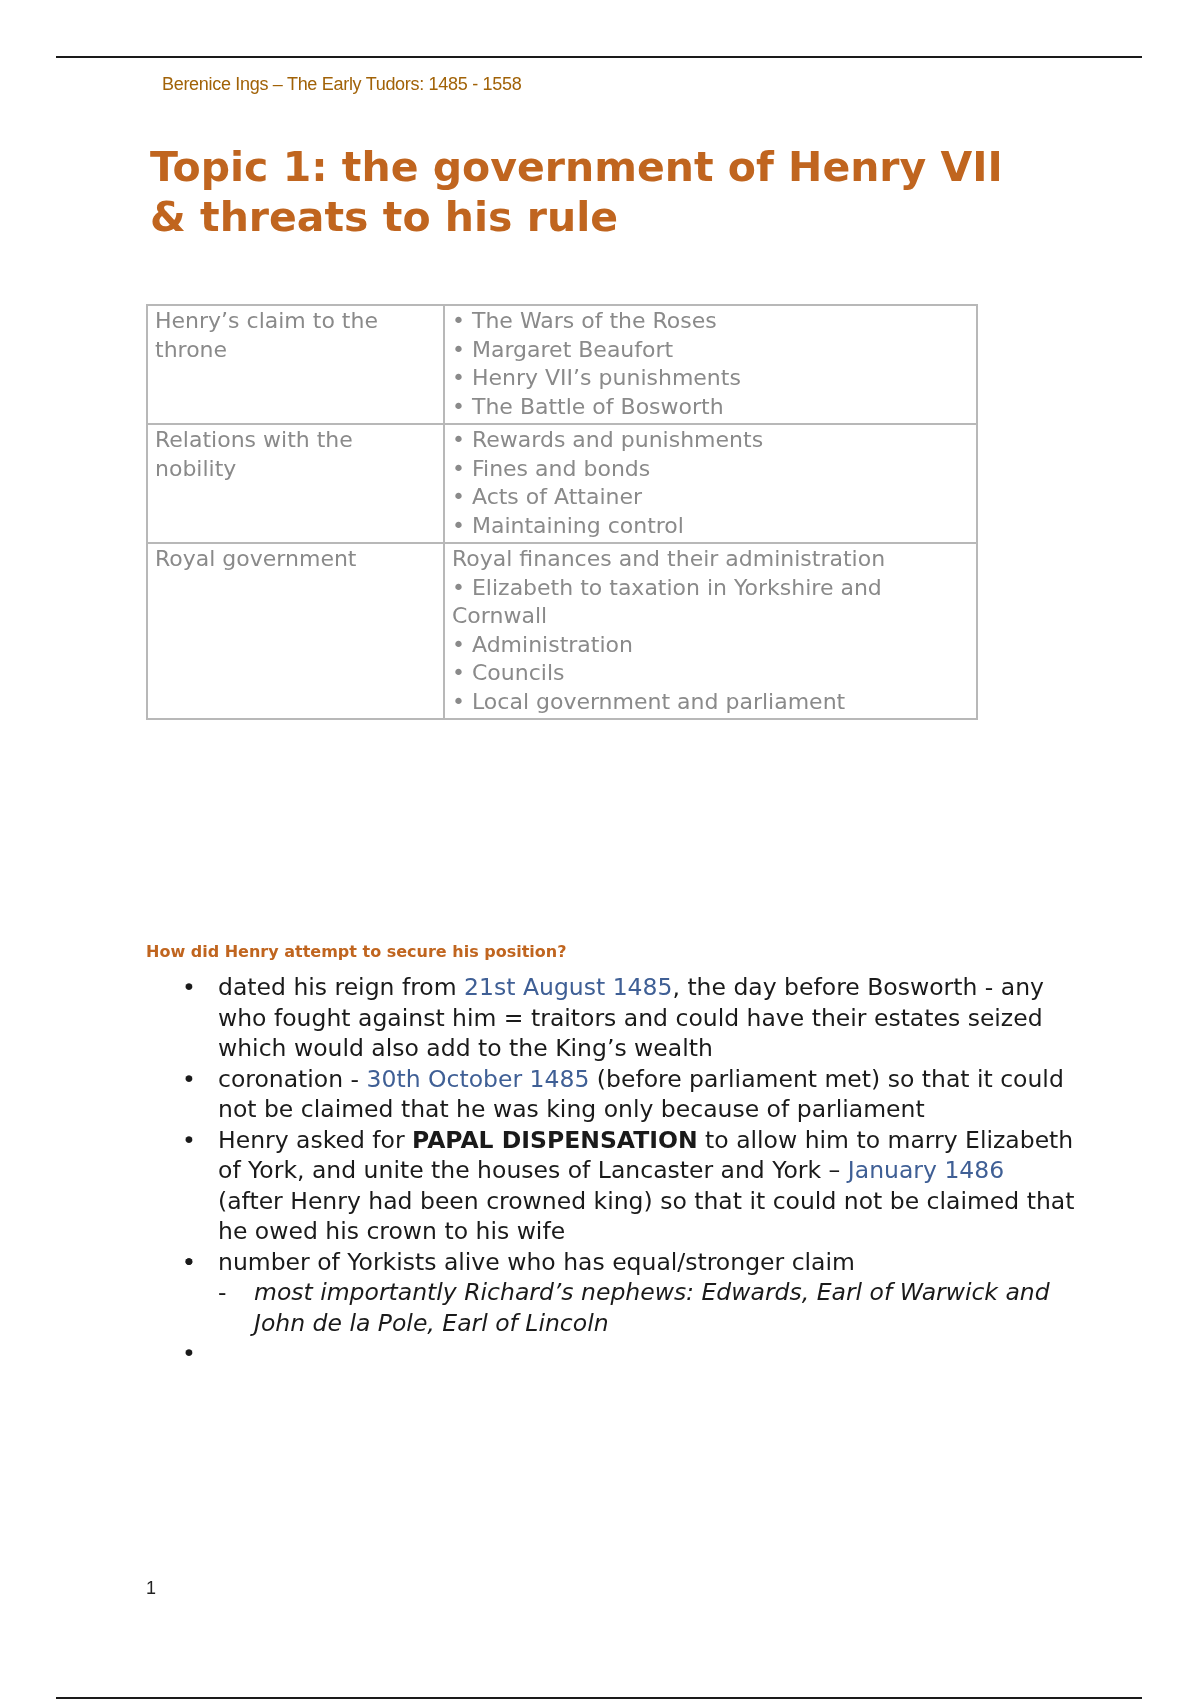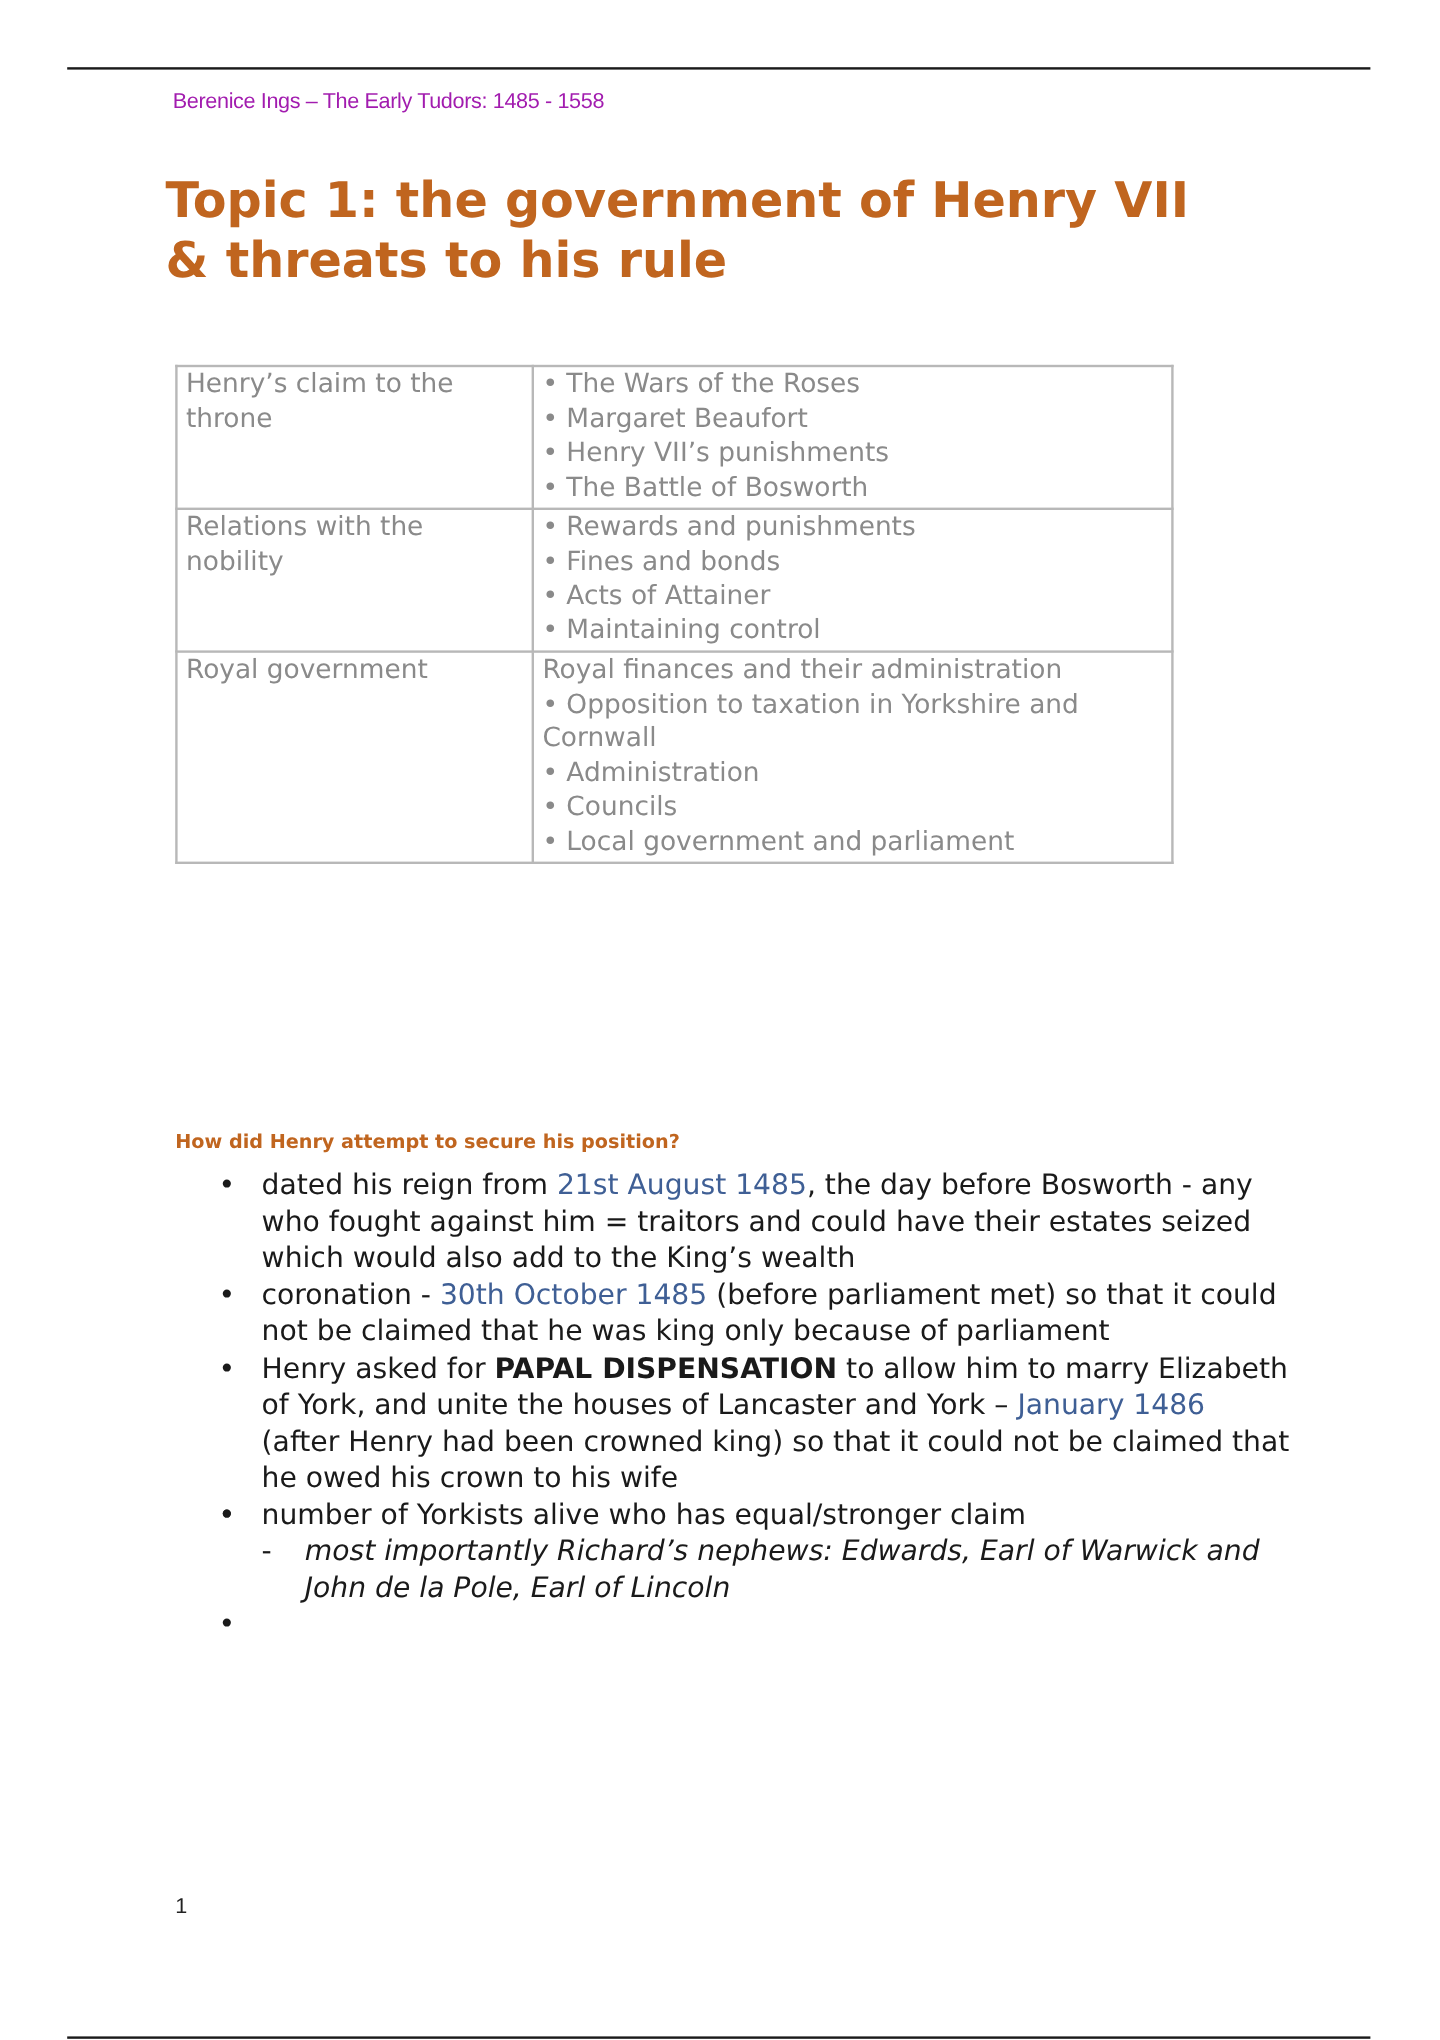--- a/index.html
+++ b/index.html
@@ -1,20 +1,20 @@
 <!DOCTYPE html>
 <html><head>
   <meta charset="utf-8">
   <style>
     html, body { margin: 0; padding: 0; background: #ffffff; }
     body { width: 1200px; height: 1700px; position: relative; overflow: hidden; font-family: "DejaVu Sans", sans-serif; color: #1a1a1a; }
     .rule-top { position: absolute; left: 56px; top: 56px; width: 1086px; height: 2px; background: #1a1a1a; }
     .rule-bottom { position: absolute; left: 56px; top: 1697px; width: 1086px; height: 2px; background: #1a1a1a; }
-    .header { position: absolute; left: 144px; top: 74px; font-family: "Liberation Sans", sans-serif; font-size: 18px; color: #a21caf; letter-spacing: -0.3px; text-align: center; }
-    .title { position: absolute; left: 138px; top: 142px; width: 960px; font-family: "DejaVu Sans", sans-serif; font-weight: bold; font-size: 41px; line-height: 50px; color: #c0651f; }
+    .header { position: absolute; left: 162px; top: 74px; font-family: "Liberation Sans", sans-serif; font-size: 18px; color: #a16207; letter-spacing: -0.3px; text-align: center; }
+    .title { position: absolute; left: 150px; top: 142px; width: 960px; font-family: "DejaVu Sans", sans-serif; font-weight: bold; font-size: 41px; line-height: 50px; color: #c0651f; }
     table.topics { position: absolute; left: 146px; top: 304px; border-collapse: collapse; width: 832px; font-family: "DejaVu Sans", sans-serif; font-size: 22px; color: #8a8a8a; }
     table.topics td { border: 2px solid #b8b8b8; vertical-align: top; padding: 1px 6px 2px 7px; line-height: 28.5px; }
     table.topics td.left { width: 282px; border-radius: 18px; }
     .cell-line { display: block; white-space: nowrap; }
     .q-heading { position: absolute; left: 146px; top: 942px; font-family: "DejaVu Sans", sans-serif; font-weight: bold; font-size: 16px; color: #c0651f; }
     .bullets { position: absolute; left: 146px; top: 972px; width: 930px; font-family: "DejaVu Sans", sans-serif; font-size: 23.5px; line-height: 30.5px; color: #1a1a1a; margin: 0; padding: 0; list-style: none; }
     .bullets li { position: relative; padding-left: 72px; }
     .bullets li .dot { position: absolute; left: 36px; top: 0; }
     .sub { display: block; position: relative; padding-left: 36px; font-style: italic; }
     .sub .dash { position: absolute; left: 0; font-style: normal; }
@@ -59,21 +59,21 @@
       <span class="cell-line">• Acts of Attainer</span>
       <span class="cell-line">• Maintaining control</span>
     </td>
   </tr>
   <tr>
     <td class="left">
       <span class="cell-line">Royal government</span>
     </td>
     <td>
       <span class="cell-line">Royal finances and their administration</span>
-      <span class="cell-line">• Opposition to taxation in Yorkshire and</span>
+      <span class="cell-line">• Elizabeth to taxation in Yorkshire and</span>
       <span class="cell-line">Cornwall</span>
       <span class="cell-line">• Administration</span>
       <span class="cell-line">• Councils</span>
       <span class="cell-line">• Local government and parliament</span>
     </td>
   </tr>
 </tbody>
   </table>
 
 <div class="q-heading">How did Henry attempt to secure his position?</div>

